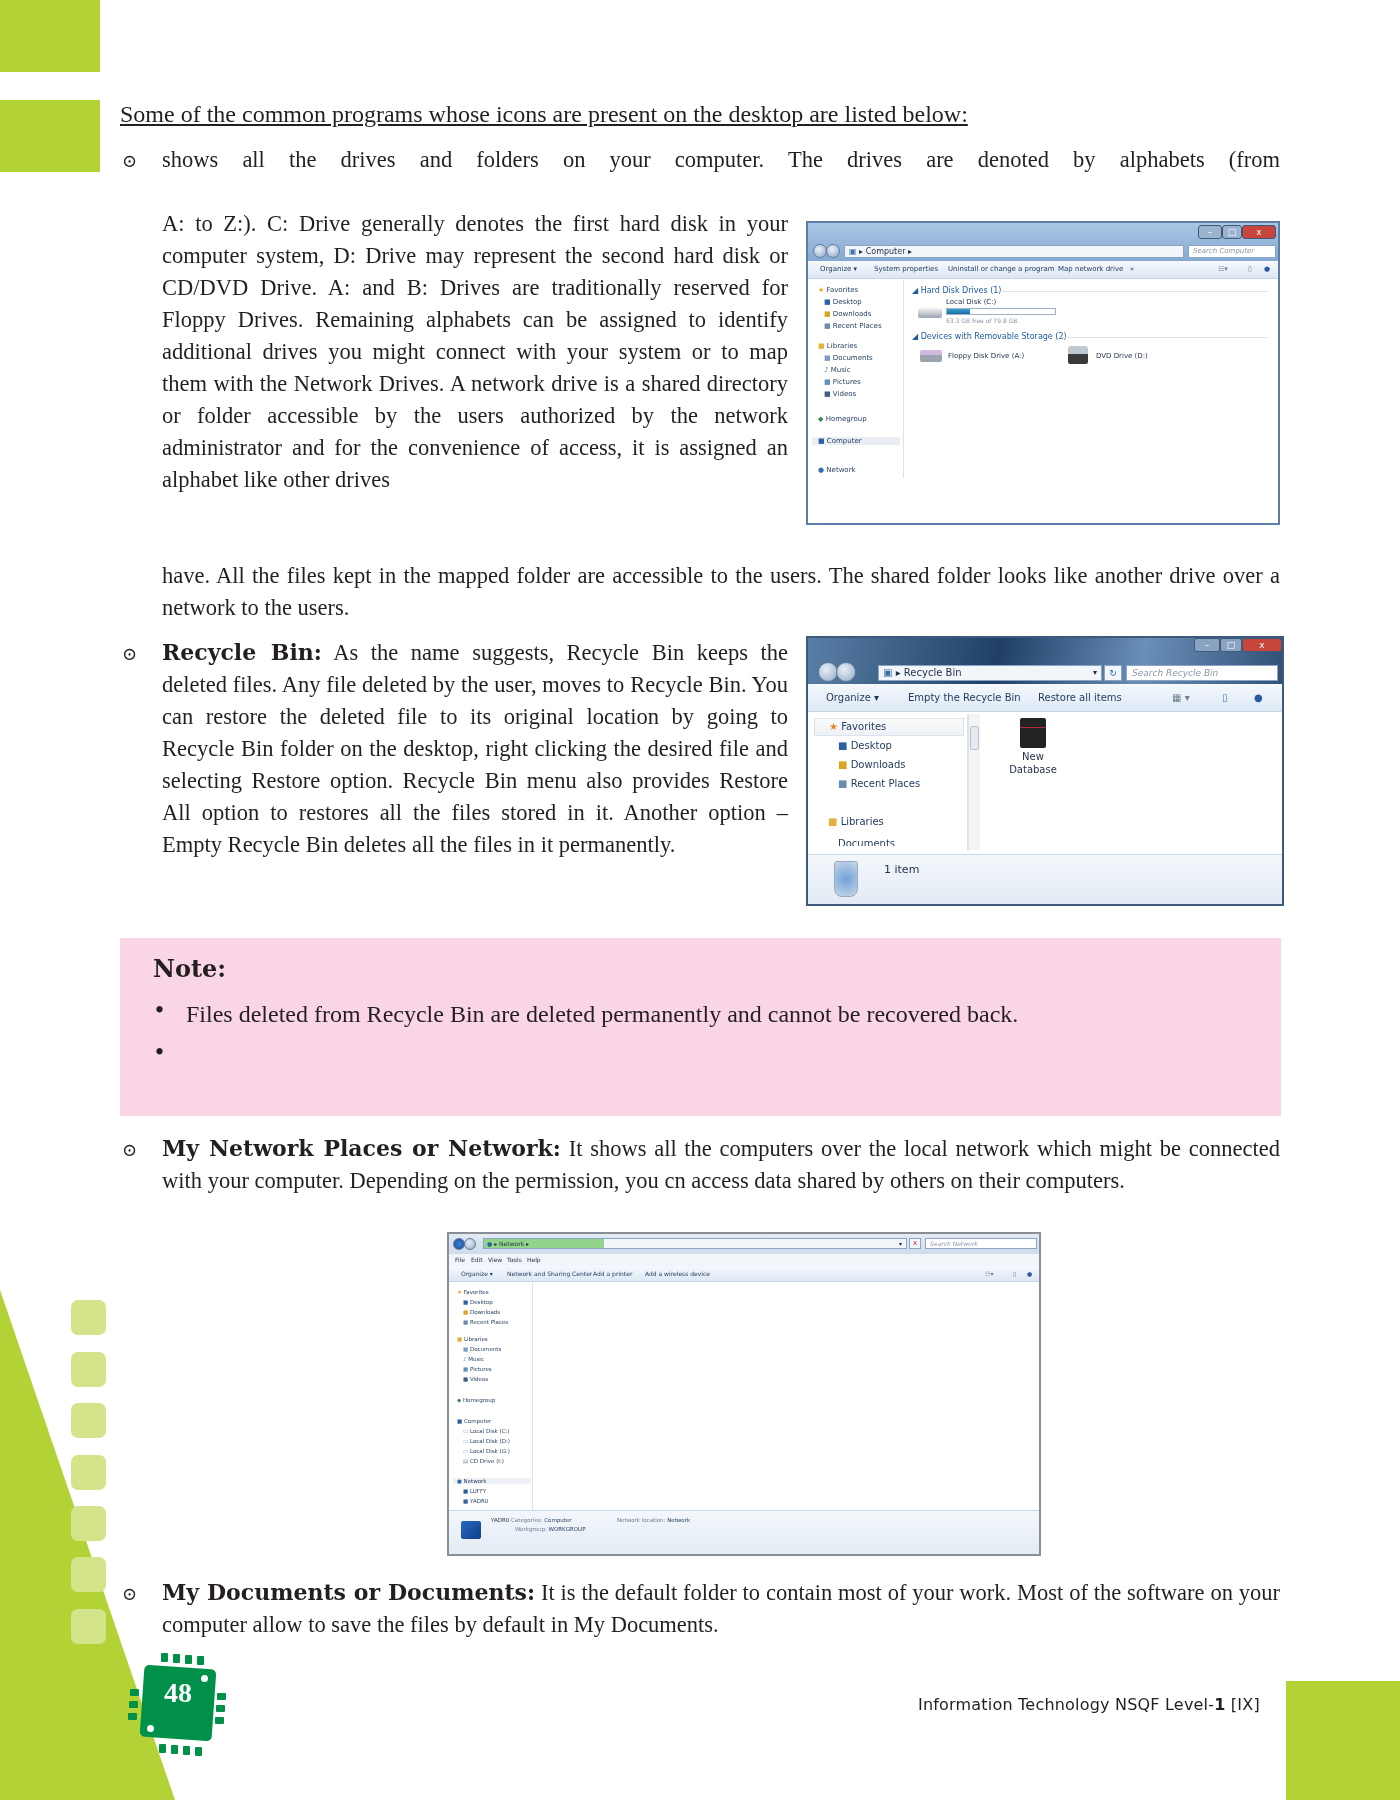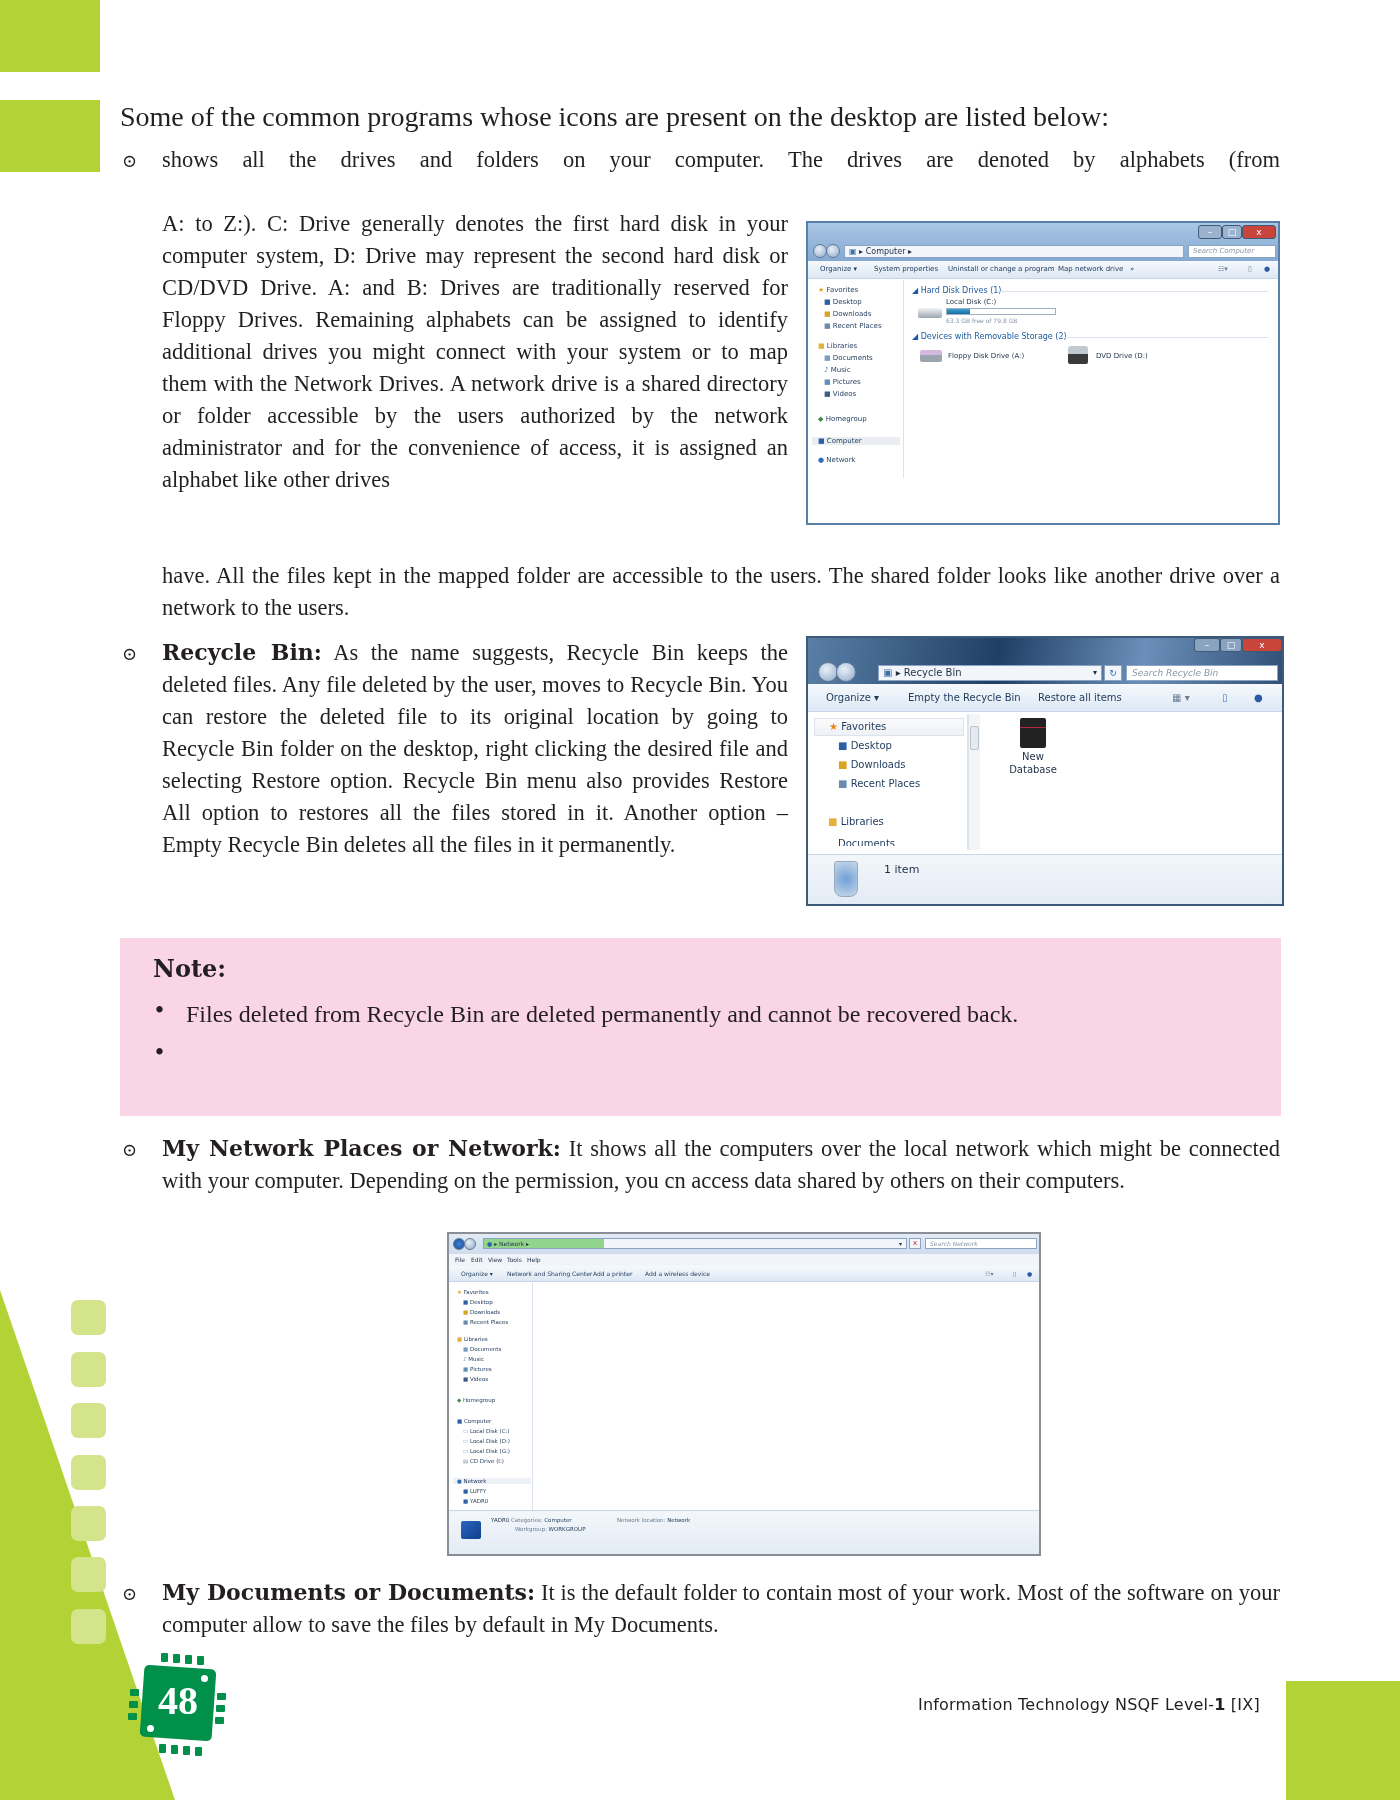--- a/index.html
+++ b/index.html
@@ -8,27 +8,27 @@
 
   .deco-top1 { position: absolute; left: 0; top: 0; width: 100px; height: 72px; background: #b3d236; }
   .deco-top2 { position: absolute; left: 0; top: 100px; width: 100px; height: 72px; background: #b3d236; }
   .deco-tri { position: absolute; left: 0; top: 1290px; width: 175px; height: 510px; background: #b3d236; clip-path: polygon(0 0, 100% 100%, 0 100%); }
   .deco-sq { position: absolute; left: 71px; width: 35px; height: 35px; border-radius: 7px; background: #d3e48a; }
   .deco-right { position: absolute; left: 1286px; top: 1681px; width: 114px; height: 119px; background: #b3d236; }
 
   .page-badge { position: absolute; left: 128px; top: 1653px; width: 100px; height: 100px; }
   .page-badge .chip { position: absolute; left: 14px; top: 14px; width: 72px; height: 72px; background: #00904a; border-radius: 5px; transform: rotate(4deg); }
   .page-badge .pin { position: absolute; width: 7px; height: 9px; background: #00904a; border-radius: 1px; }
-  .page-badge .num { position: absolute; left: 14px; top: 24px; width: 72px; text-align: center; font-family: "Liberation Serif", serif; font-weight: bold; font-size: 40px; color: #fff; }
+  .page-badge .num { position: absolute; left: 14px; top: 24px; width: 72px; text-align: center; font-family: "Liberation Serif", serif; font-weight: bold; font-size: 28px; color: #fff; }
   .page-badge .dot { position: absolute; width: 7px; height: 7px; border-radius: 50%; background: #fff; }
 
   .footer { position: absolute; left: 918px; top: 1695px; font-family: "DejaVu Sans", sans-serif; font-size: 16px; color: #231f20; letter-spacing: 0.2px; }
 
   .text { font-size: 22.5px; line-height: 32px; text-align: justify; font-family: "Liberation Serif", serif; }
-  .intro { position: absolute; left: 120px; top: 101px; width: 1160px; font-size: 28px; font-family: "Liberation Serif", serif; }
+  .intro { position: absolute; left: 120px; top: 101px; width: 1160px; font-size: 24px; font-family: "Liberation Serif", serif; text-decoration: underline; }
 
   .bullet { position: absolute; left: 122px; font-size: 18px; }
   .block { position: absolute; }
   b { font-family: "DejaVu Serif", serif; font-size: 22px; }
 
   .note { position: absolute; left: 120px; top: 938px; width: 1161px; height: 178px; background: #f9d5e5; }
   .note-title { position: absolute; left: 33px; top: 16px; font-family: "DejaVu Serif", serif; font-weight: bold; font-size: 24px; }
   .note-item { position: absolute; left: 66px; width: 1070px; font-size: 24px; line-height: 32px; text-align: justify; font-family: "Liberation Serif", serif; }
   .note-dot { position: absolute; left: 33px; font-size: 22px; }
 
@@ -101,21 +101,21 @@
     <div class="nav-item" style="left:16px; top:18px"><span style="color:#2d5fa5">■</span> <span>Desktop</span></div>
     <div class="nav-item" style="left:16px; top:30px"><span style="color:#d9a520">■</span> <span>Downloads</span></div>
     <div class="nav-item" style="left:16px; top:42px"><span style="color:#6a8bb0">■</span> <span>Recent Places</span></div>
     <div class="nav-item" style="left:10px; top:62px"><span style="color:#e2b23c">■</span> <span>Libraries</span></div>
     <div class="nav-item" style="left:16px; top:74px"><span style="color:#7a9cc4">■</span> <span>Documents</span></div>
     <div class="nav-item" style="left:16px; top:86px"><span style="color:#3b7ec8">♪</span> <span>Music</span></div>
     <div class="nav-item" style="left:16px; top:98px"><span style="color:#5f8fba">■</span> <span>Pictures</span></div>
     <div class="nav-item" style="left:16px; top:110px"><span style="color:#405c80">■</span> <span>Videos</span></div>
     <div class="nav-item" style="left:10px; top:135px"><span style="color:#3a8a4a">◆</span> <span>Homegroup</span></div>
     <div class="nav-item" style="left:4px; top:157px; width:88px; background:#eaeef3; padding-left:6px"><span style="color:#2d5fa5">■</span> <span>Computer</span></div>
-    <div class="nav-item" style="left:10px; top:176px"><span style="color:#2d6fb5">●</span> <span>Network</span></div>
+    <div class="nav-item" style="left:10px; top:186px"><span style="color:#2d6fb5">●</span> <span>Network</span></div>
   </div>
   <div class="content" style="left:100px; top:57px; width:370px; height:198px; font-size:8px;">
     <div class="grp" style="left:4px; top:6px">◢ Hard Disk Drives (1)</div>
     <div class="grp-line" style="left:90px; top:11px; width:270px"></div>
     <div style="position:absolute; left:10px; top:28px; width:24px; height:10px; background:linear-gradient(#f3f5f7,#9aa5b0); border-radius:2px;"></div>
     <div style="position:absolute; left:38px; top:18px; color:#1e2f45; font-size:7px">Local Disk (C:)</div>
     <div style="position:absolute; left:38px; top:28px; width:110px; height:7px; border:1px solid #9fb0c3; background:#fff">
       <div id="disk-fill" style="height: 100%; background: linear-gradient(rgb(58, 160, 208), rgb(26, 110, 160)); width: 21%;"></div>
     </div>
     <div style="position:absolute; left:38px; top:37px; color:#8a96a6; font-size:6px">63.3 GB free of 79.8 GB</div>

